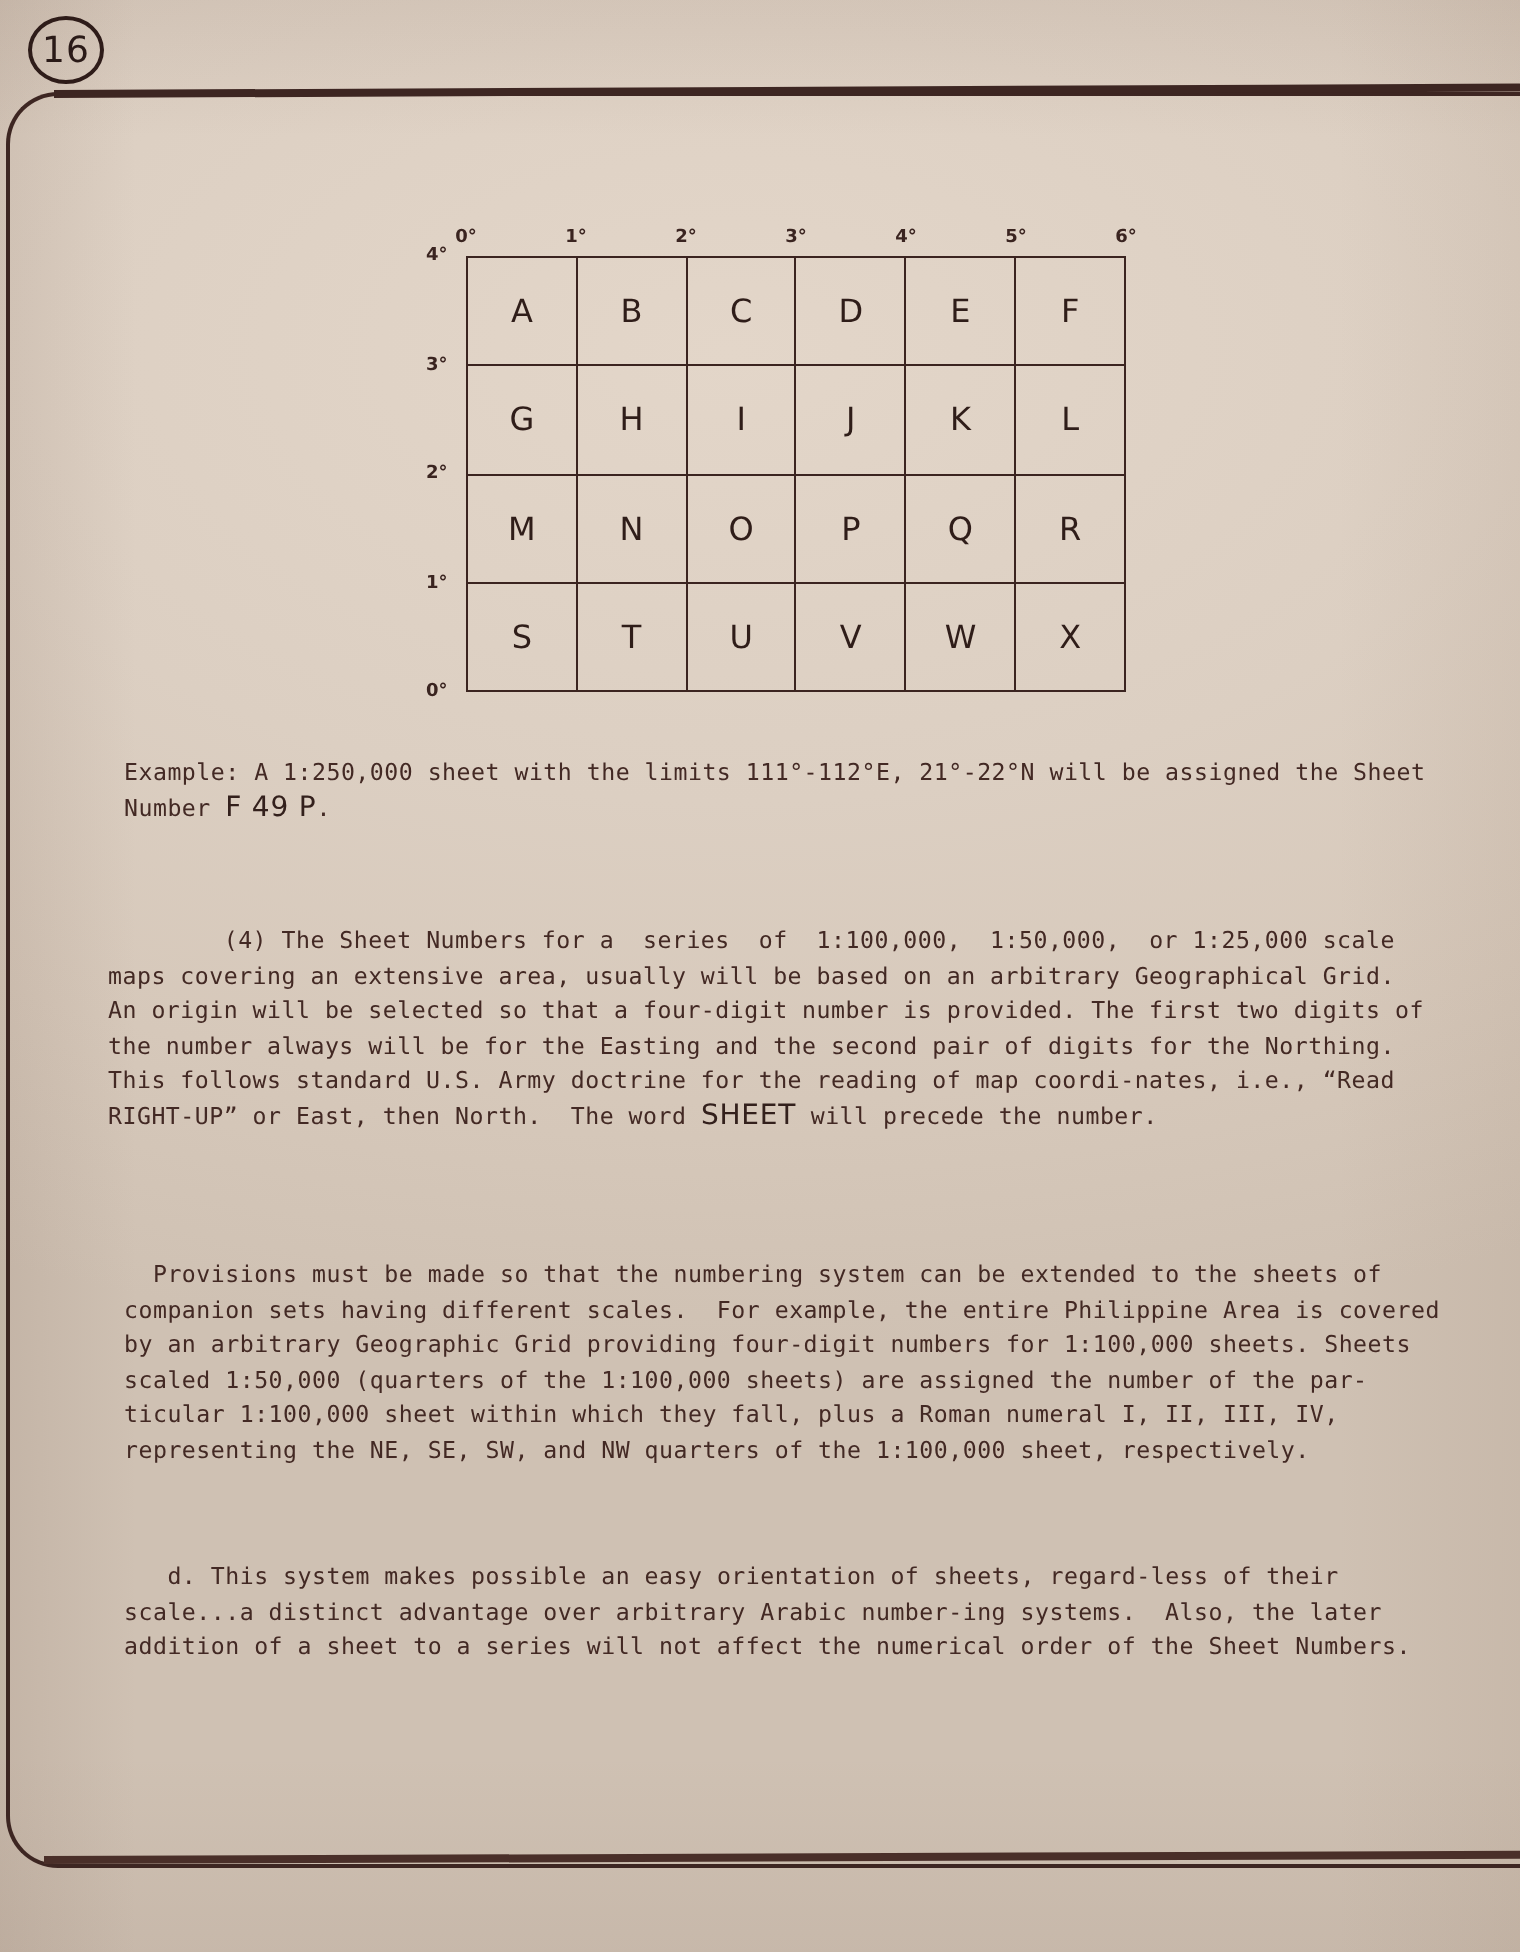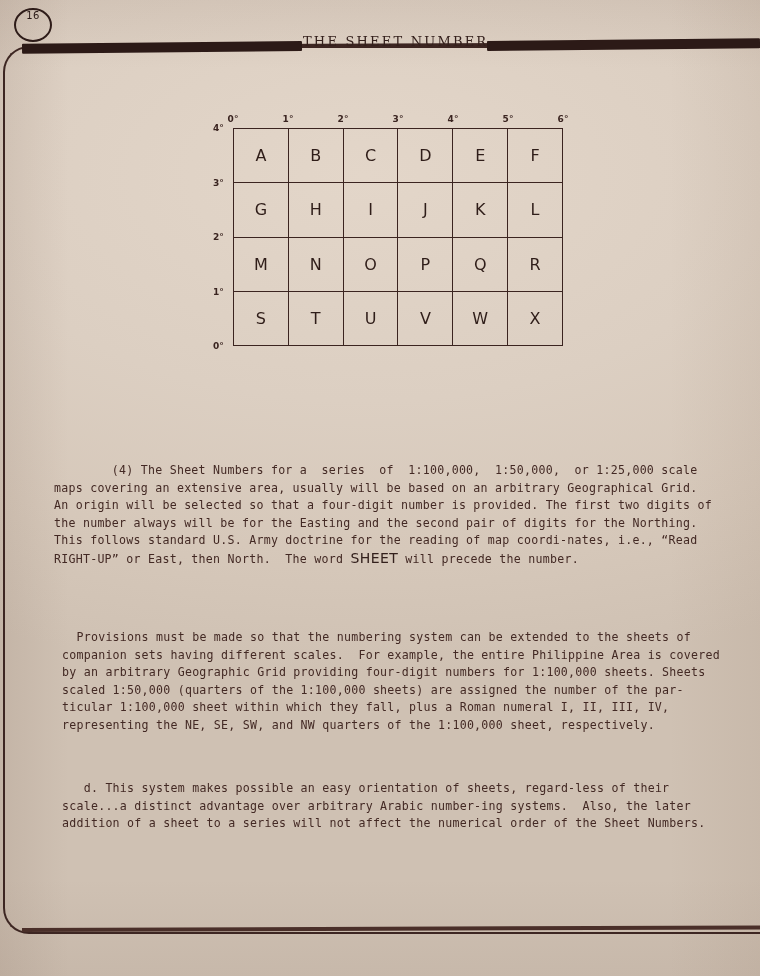--- a/index.html
+++ b/index.html
@@ -33,23 +33,24 @@
   
   .page-badge {
     position: absolute;
     left: 14px;
     top: 8px;
     width: 34px;
     height: 30px;
     border: 2px solid #2e1c19;
     border-radius: 50%;
     display: flex;
+    align-items: center;
     justify-content: center;
     font-family: "DejaVu Sans", "Liberation Sans", sans-serif;
-    font-size: 10px;
+    font-size: 18px;
     letter-spacing: 0.5px;
     color: #2a1a17;
     z-index: 6;
   }
 
   
   .header-band {
     position: absolute;
     left: 0;
     top: 34px;
@@ -198,25 +199,20 @@
 </style>
 </head>
 <body>
 
 <div id="page">
 
   <div class="page-badge">
     <span>16</span>
   </div>
 
-  <div class="header-band">
-    <div class="band-seg band-left"></div>
-    <div class="band-seg band-right"></div>
-    <div class="header-title">THE SHEET NUMBER</div>
-  </div>
 
   <div class="frame"></div>
   <div class="frame-top-thick"></div>
   <div class="frame-bottom-thick"></div>
 
   <div class="content">
 
     <div class="figure">
       <div id="axis-top-holder">
           <span class="axis-lab axis-top" style="left: 0px;">0°</span>
@@ -265,20 +261,21 @@
               <td>T</td>
               <td>U</td>
               <td>V</td>
               <td>W</td>
               <td>X</td>
             </tr>
           </tbody>
       </table>
     </div>
 
+    <div class="para" id="p-example"><span>Example: A 1:250,000 sheet with the limits 111°-112°E, 21°-22°N will be assigned the Sheet Number </span><span class="big">F 49 P</span><span>.</span></div>
 
     <div class="para" id="p-four"><span>        (4) The Sheet Numbers for a  series  of  1:100,000,  1:50,000,  or 1:25,000 scale maps covering an extensive area, usually will be based on an arbitrary Geographical Grid.  An origin will be selected so that a four-digit number is provided. The first two digits of the number always will be for the Easting and the second pair of digits for the Northing. This follows standard U.S. Army doctrine for the reading of map coordi-nates, i.e., “Read RIGHT-UP” or East, then North.  The word </span><span class="big">SHEET</span><span> will precede the number.</span></div>
 
     <div class="para" id="p-prov">  Provisions must be made so that the numbering system can be extended to the sheets of companion sets having different scales.  For example, the entire Philippine Area is covered by an arbitrary Geographic Grid providing four-digit numbers for 1:100,000 sheets. Sheets scaled 1:50,000 (quarters of the 1:100,000 sheets) are assigned the number of the par-ticular 1:100,000 sheet within which they fall, plus a Roman numeral I, II, III, IV, representing the NE, SE, SW, and NW quarters of the 1:100,000 sheet, respectively.</div>
 
 
     <div class="para" id="p-d">   d. This system makes possible an easy orientation of sheets, regard-less of their scale...a distinct advantage over arbitrary Arabic number-ing systems.  Also, the later addition of a sheet to a series will not affect the numerical order of the Sheet Numbers.</div>
 
   </div>
 </div>

